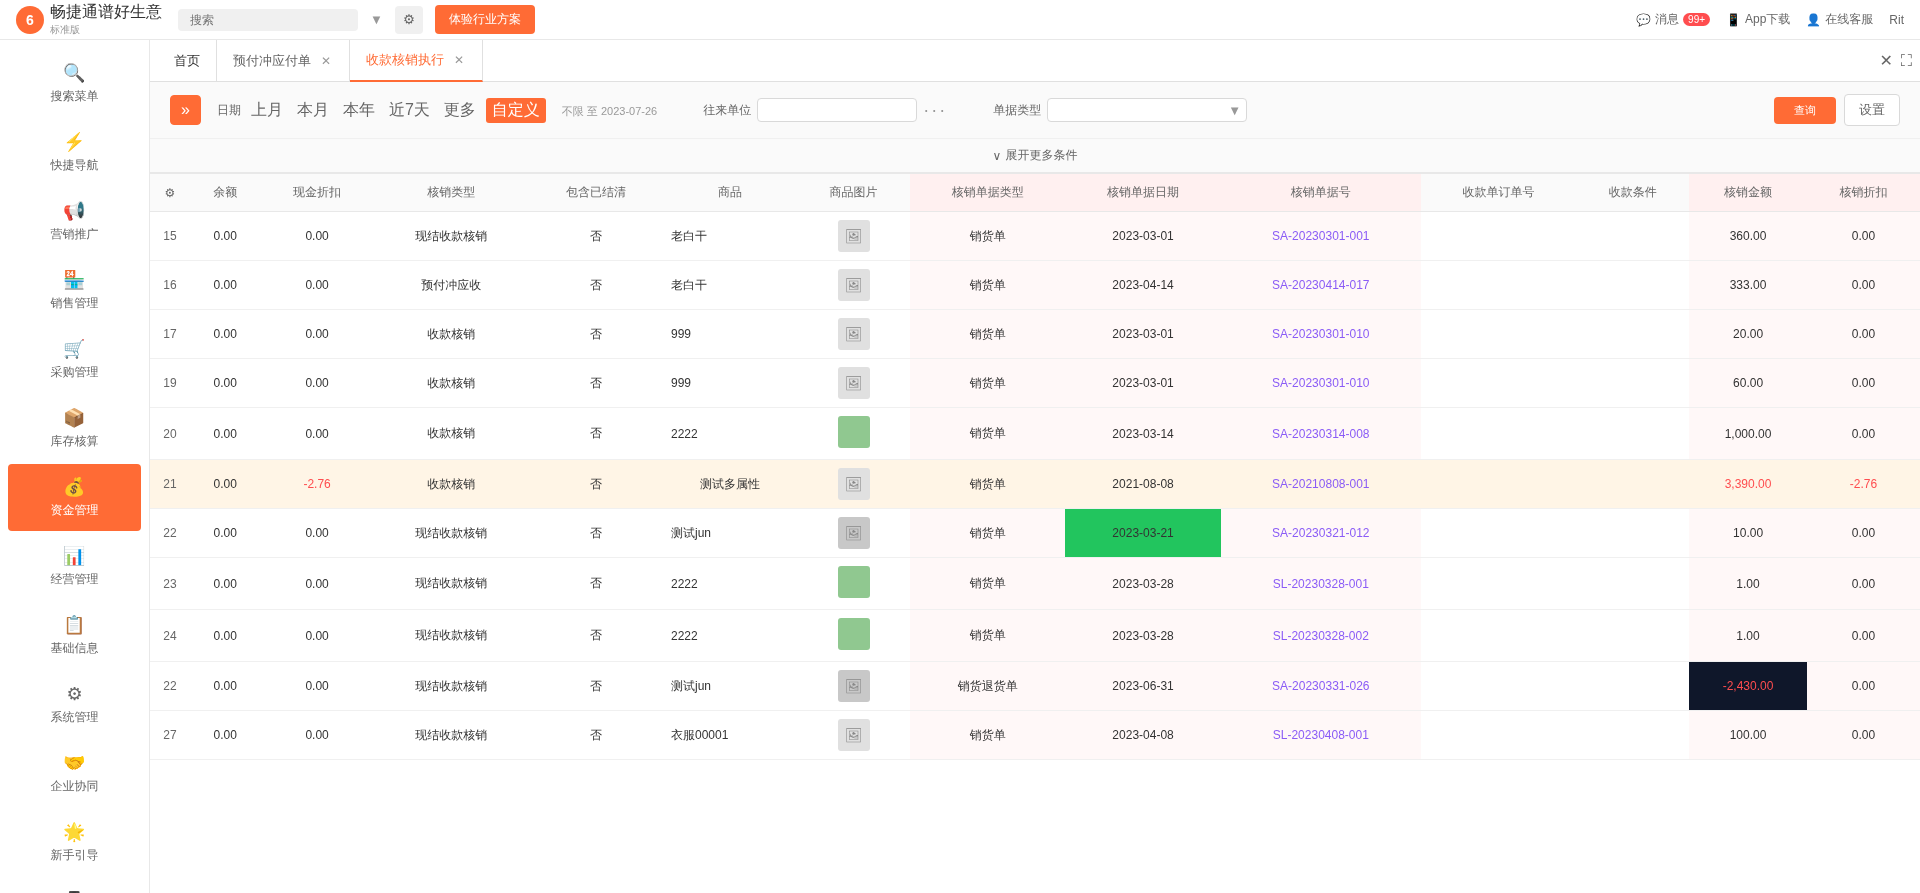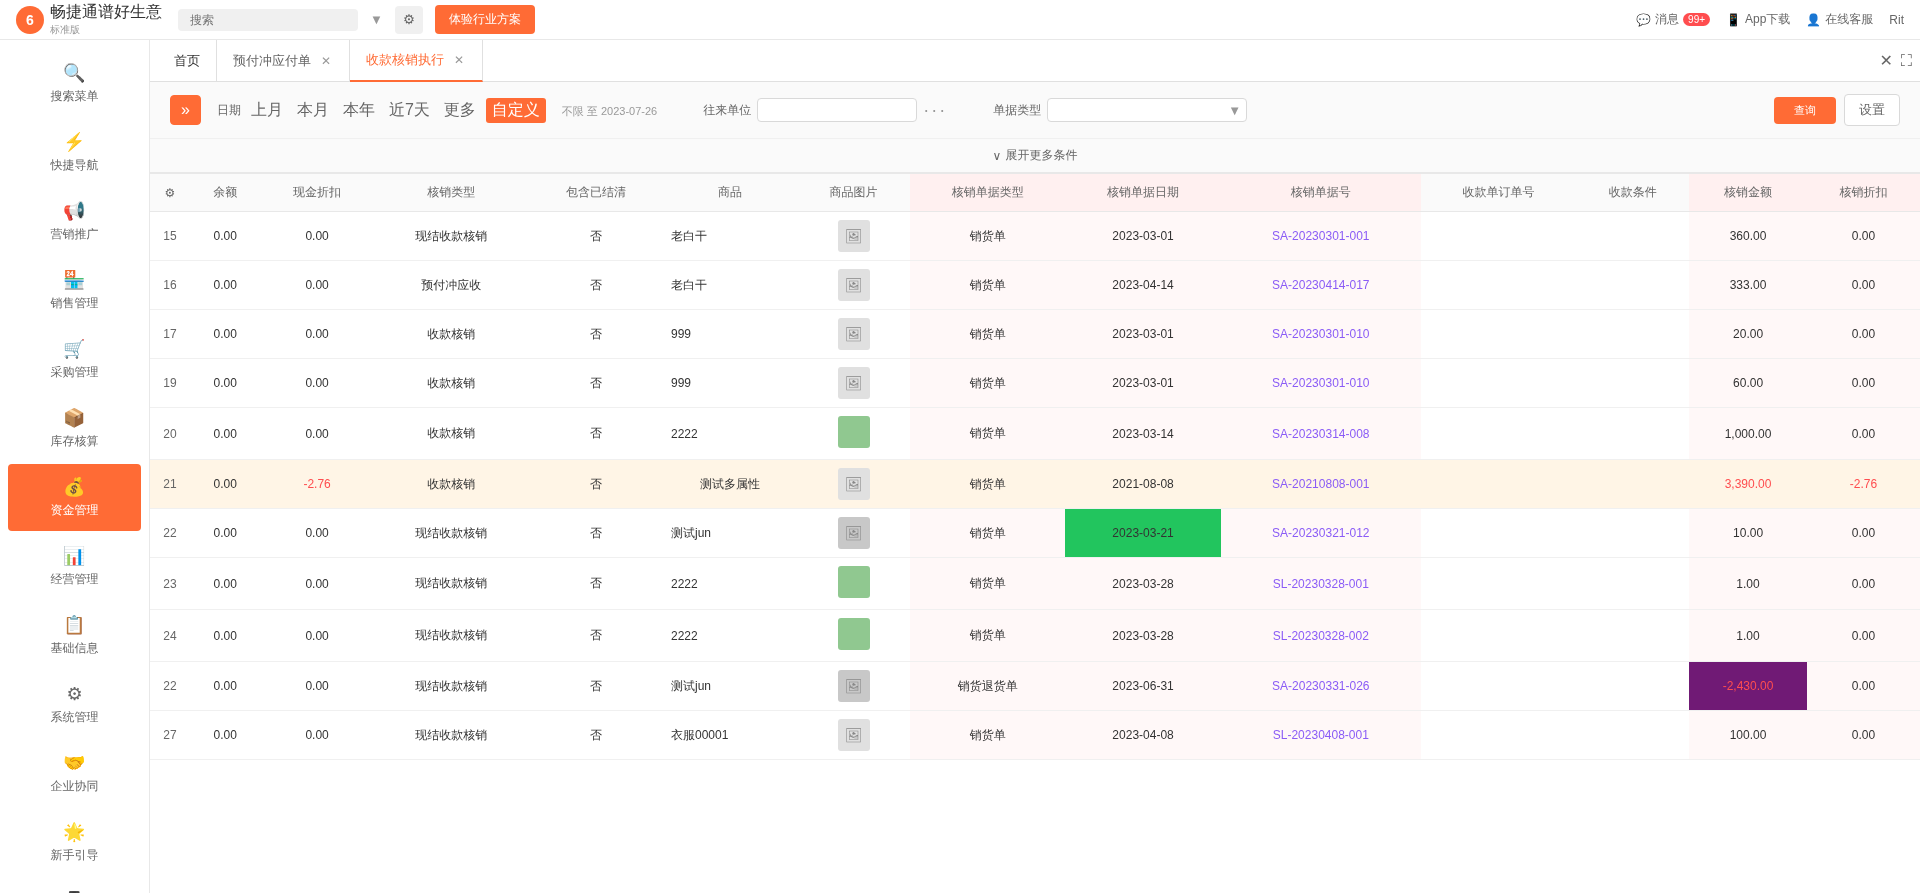--- a/index.html
+++ b/index.html
@@ -413,21 +413,21 @@
                   <td>0.00</td>
                   <td>现结收款核销</td>
                   <td>否</td>
                   <td style="text-align: left;">测试jun</td>
                   <td><div style="width:32px;height:32px;background:#c8c8c8;border-radius:3px;display:inline-flex;align-items:center;justify-content:center;font-size:14px;color:#888;">🖼</div></td>
                   <td style="background: rgb(255, 248, 248);">销货退货单</td>
                   <td style="background: rgb(255, 248, 248);">2023-06-31</td>
                   <td style="background: rgb(255, 248, 248);"><a class="link-text" href="#">SA-20230331-026</a></td>
                   <td></td>
                   <td></td>
-                  <td style="background: #701a75;"><span style="color:#ff4d4f;">-2,430.00</span></td>
+                  <td style="background: #0f172a;"><span style="color:#ff4d4f;">-2,430.00</span></td>
                   <td style="background: rgb(255, 248, 248);">0.00</td>
                 </tr>
                 <tr>
                   <td style="color: rgb(102, 102, 102);">27</td>
                   <td>0.00</td>
                   <td>0.00</td>
                   <td>现结收款核销</td>
                   <td>否</td>
                   <td style="text-align: left;">衣服00001</td>
                   <td><div style="width:32px;height:32px;background:#e0e0e0;border-radius:3px;display:inline-flex;align-items:center;justify-content:center;font-size:14px;color:#888;">🖼</div></td>

